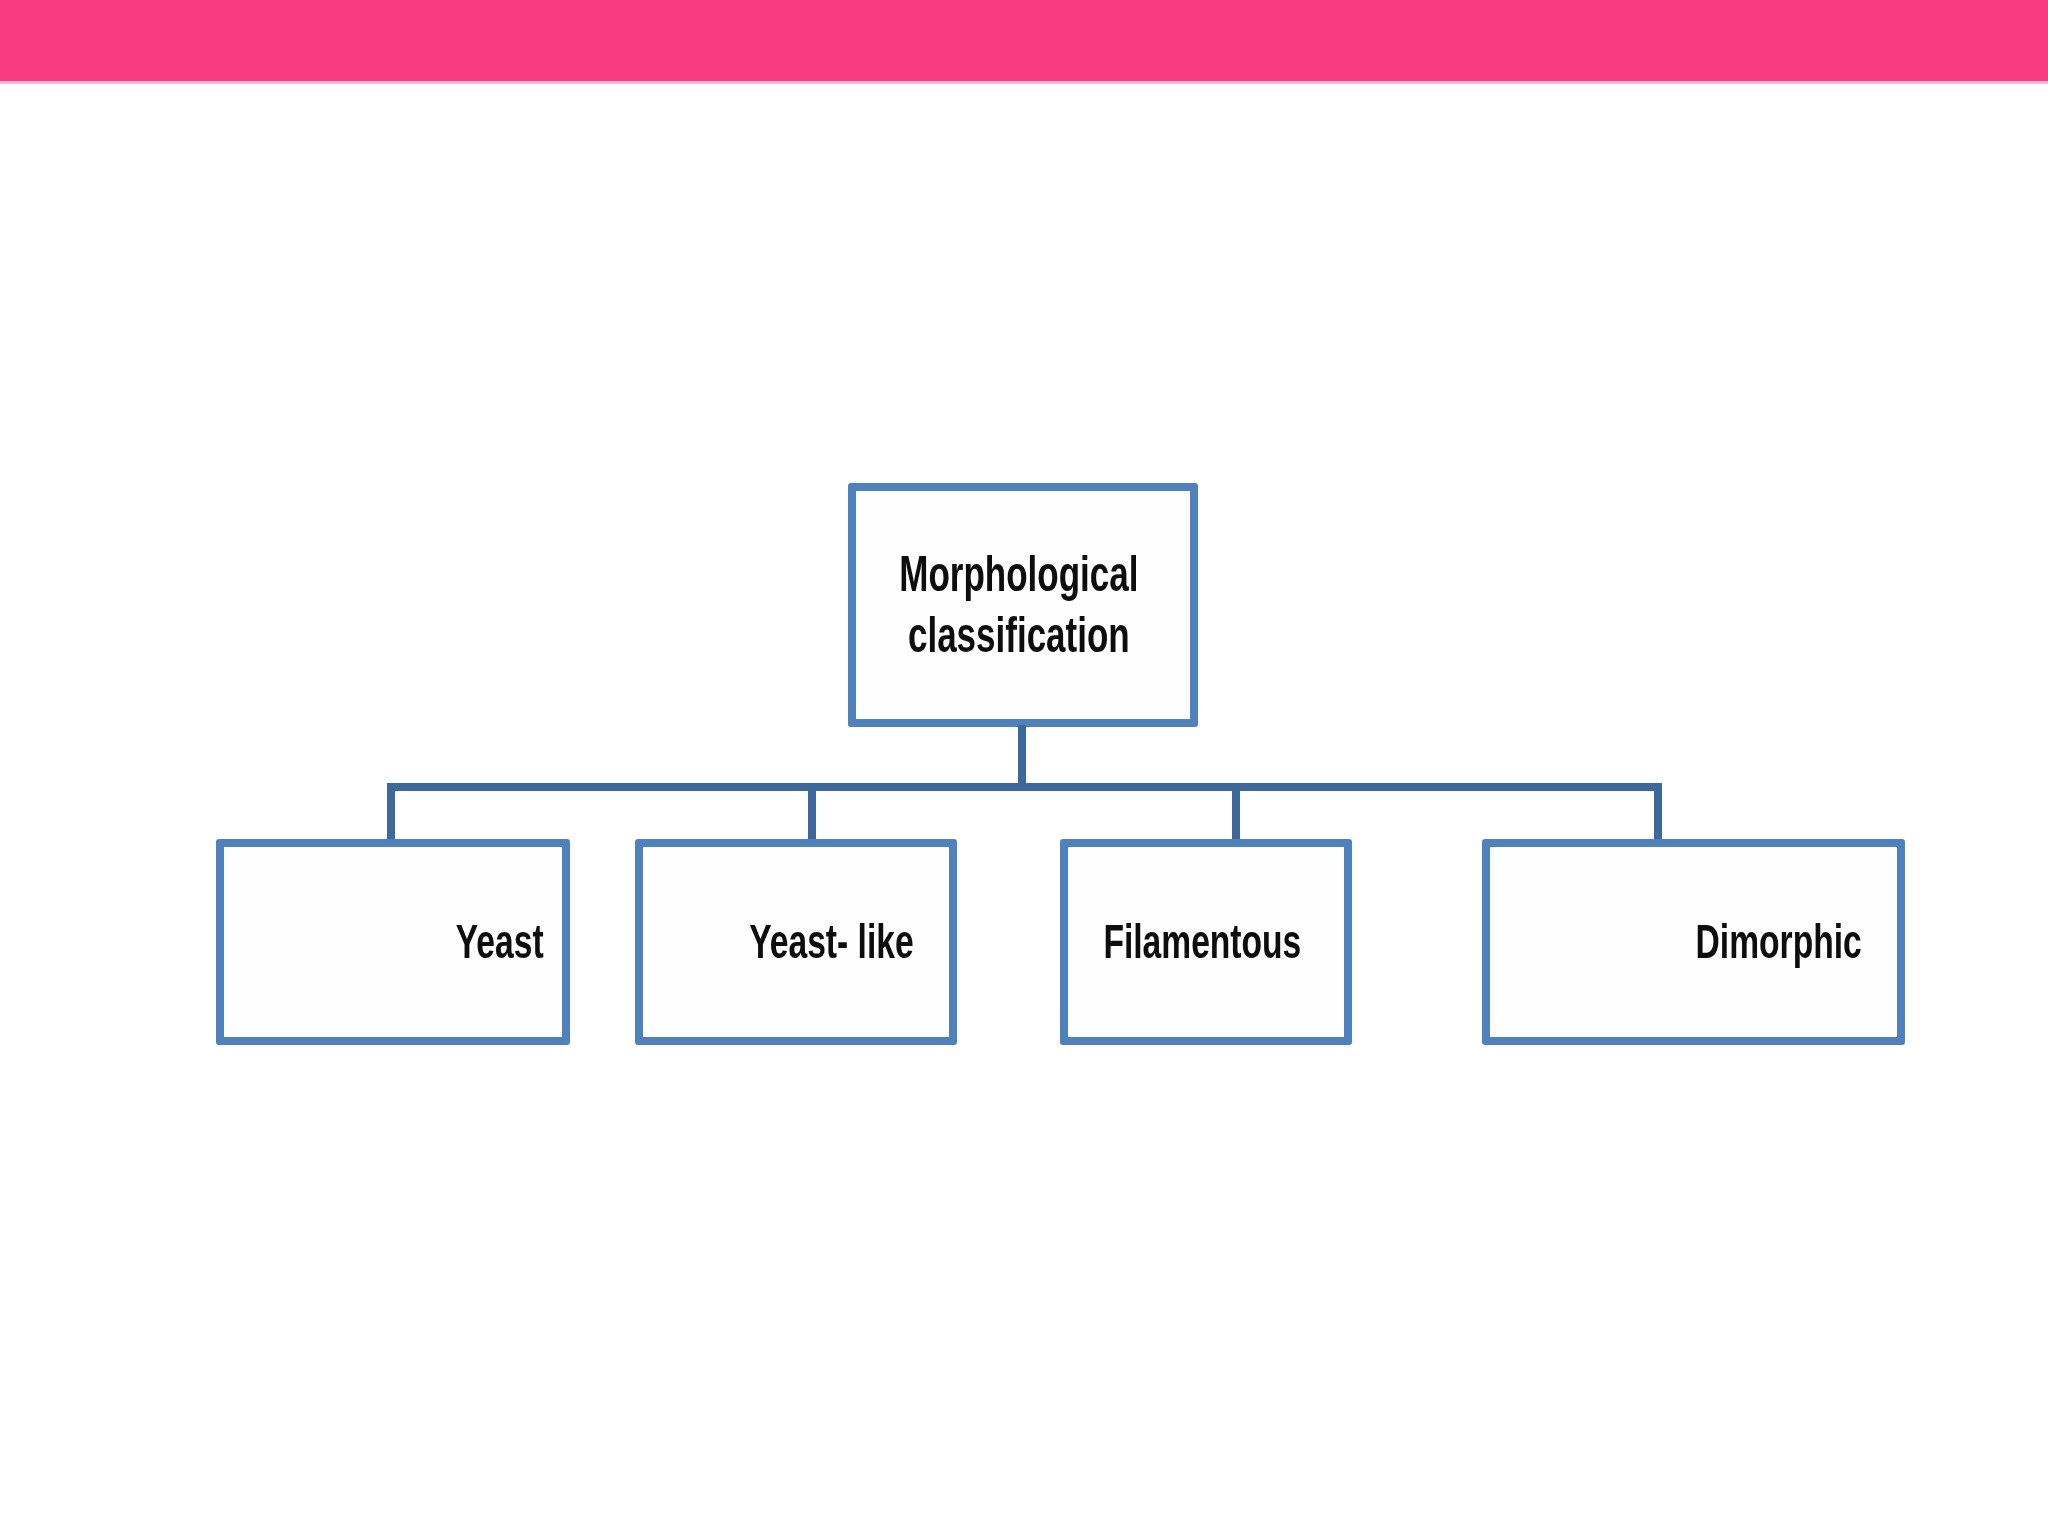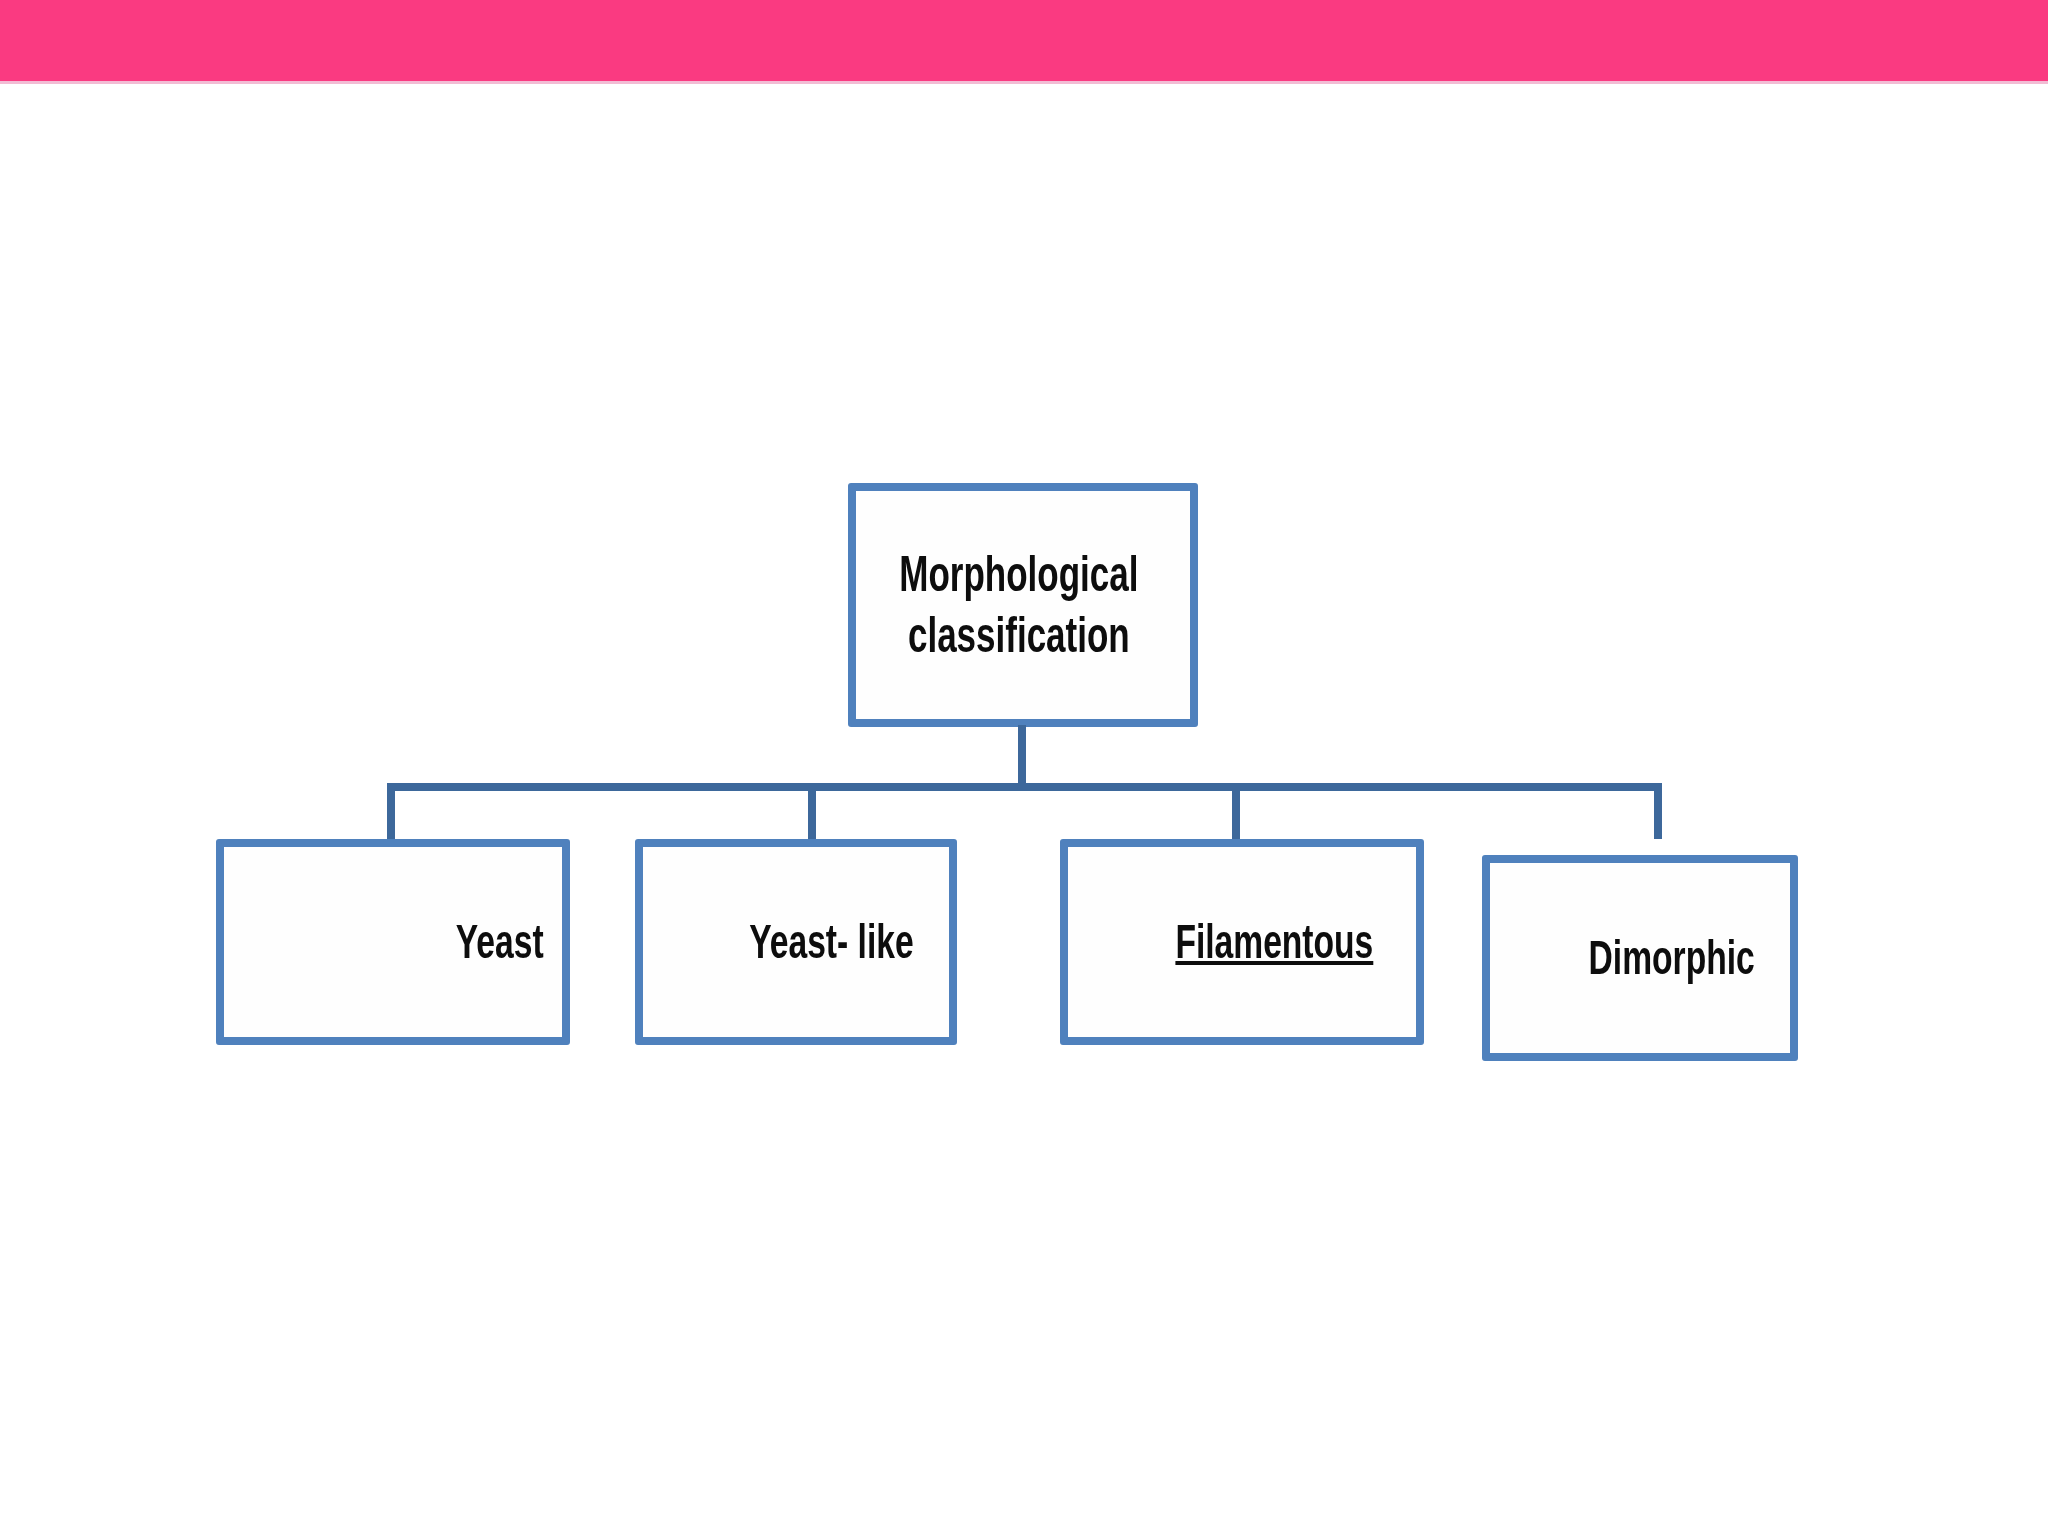--- a/index.html
+++ b/index.html
@@ -39,22 +39,22 @@
     font-weight:700;
     transform:scaleX(0.70);
     transform-origin:center center;
   }
   .root-node{left:848px;top:483px;width:350px;height:244px;}
   .root-node .label{font-size:50px;line-height:61px;}
   .child-node{top:839px;height:206px;}
   .child-node .label{font-size:48px;line-height:48px;}
   .node-yeast{left:216px;width:354px;}
   .node-yeastlike{left:635px;width:322px;}
-  .node-filamentous{left:1060px;width:364px;text-decoration:underline;}
-  .node-dimorphic{left:1482px;width:316px;margin-top:16px;}
+  .node-filamentous{left:1060px;width:292px;}
+  .node-dimorphic{left:1482px;width:423px;}
   .connector{position:absolute;background:var(--connector);}
   .conn-root-stub{left:1018px;top:725px;width:8px;height:60px;}
   .conn-horizontal{left:387px;top:783px;width:1275px;height:8px;}
   .conn-stub{top:789px;width:8px;height:50px;}
   .conn-stub-1{left:387px;}
   .conn-stub-2{left:808px;}
   .conn-stub-3{left:1232px;}
   .conn-stub-4{left:1654px;}
 </style>
 </head>

